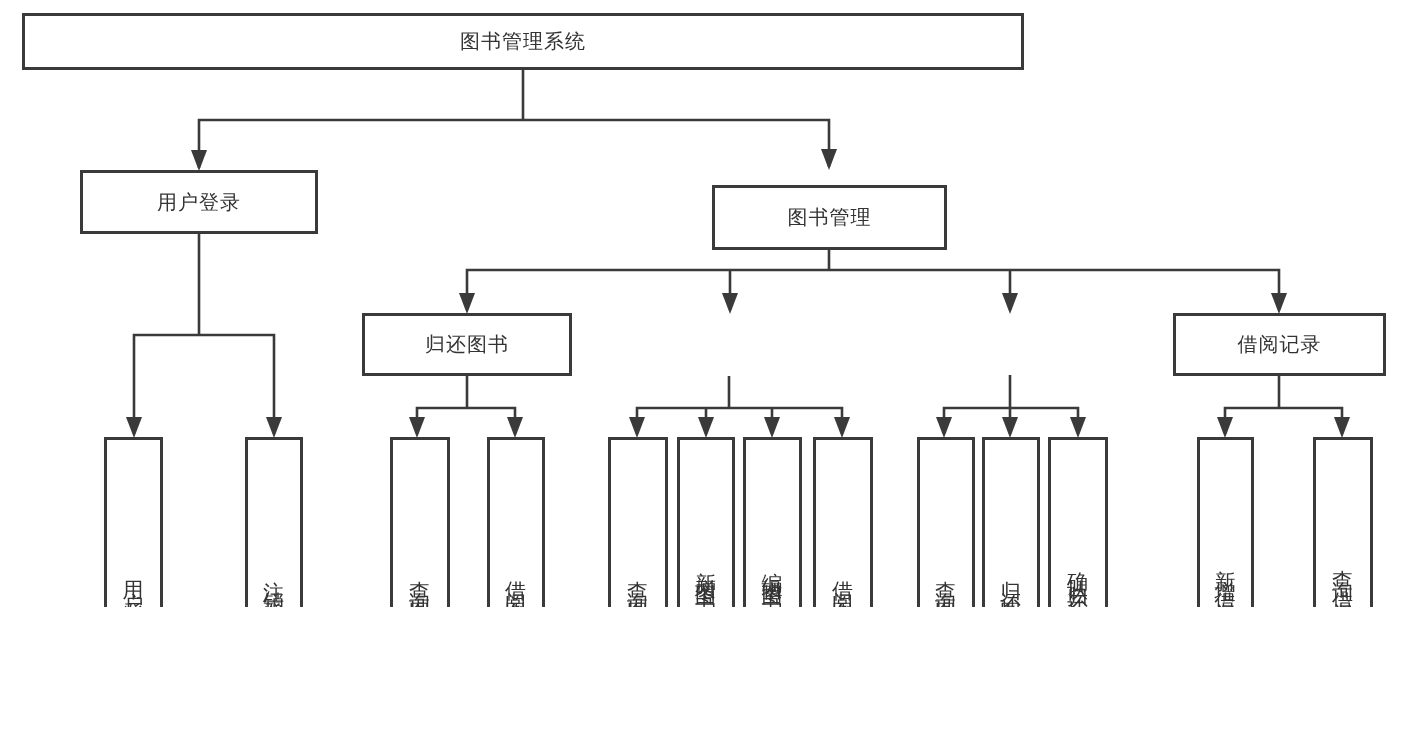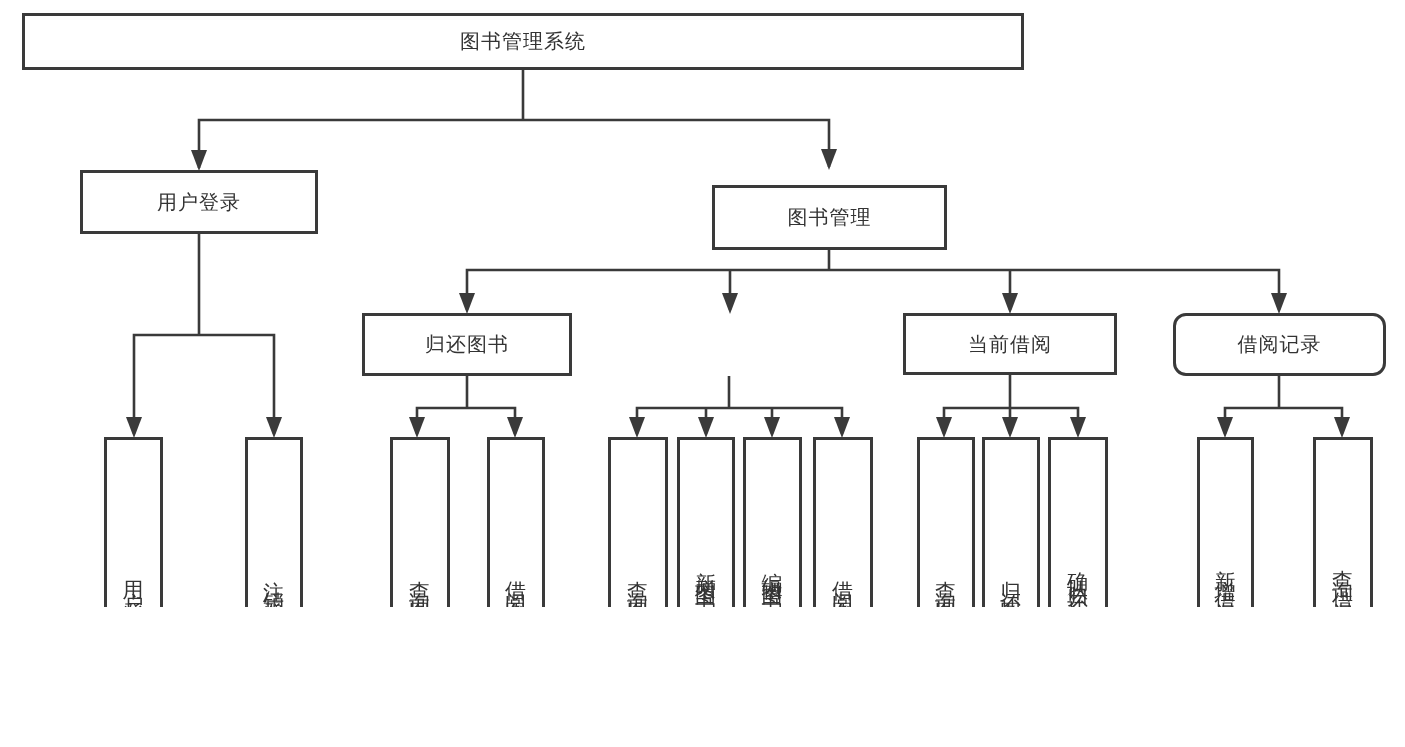--- a/index.html
+++ b/index.html
@@ -96,24 +96,21 @@
   <div class="node h" style="left:80px; top:170px; width:238px; height:64px;">
     <span>用户登录</span>
   </div>
   <div class="node h" style="left:712px; top:169px; width:235px; height:65px;margin-top:16px;">
     <span>图书管理</span>
   </div>
 
   <div class="node h" style="left:362px; top:313px; width:210px; height:63px;">
     <span>归还图书</span>
   </div>
-  <div class="node h" style="left:903px; top:313px; width:214px; height:62px;">
-    <span>当前借阅</span>
-  </div>
-  <div class="node h" style="left:1173px; top:313px; width:213px; height:63px;border-radius:13px;">
+  <div class="node h" style="left:1173px; top:313px; width:213px; height:63px;">
     <span>借阅记录</span>
   </div>
 
   <div class="node leaf" style="left:104px; width:59px;">
     <span class="vtext">用户登录</span>
   </div>
   <div class="node leaf" style="left:245px; width:58px;">
     <span class="vtext">注销登录</span>
   </div>
 

